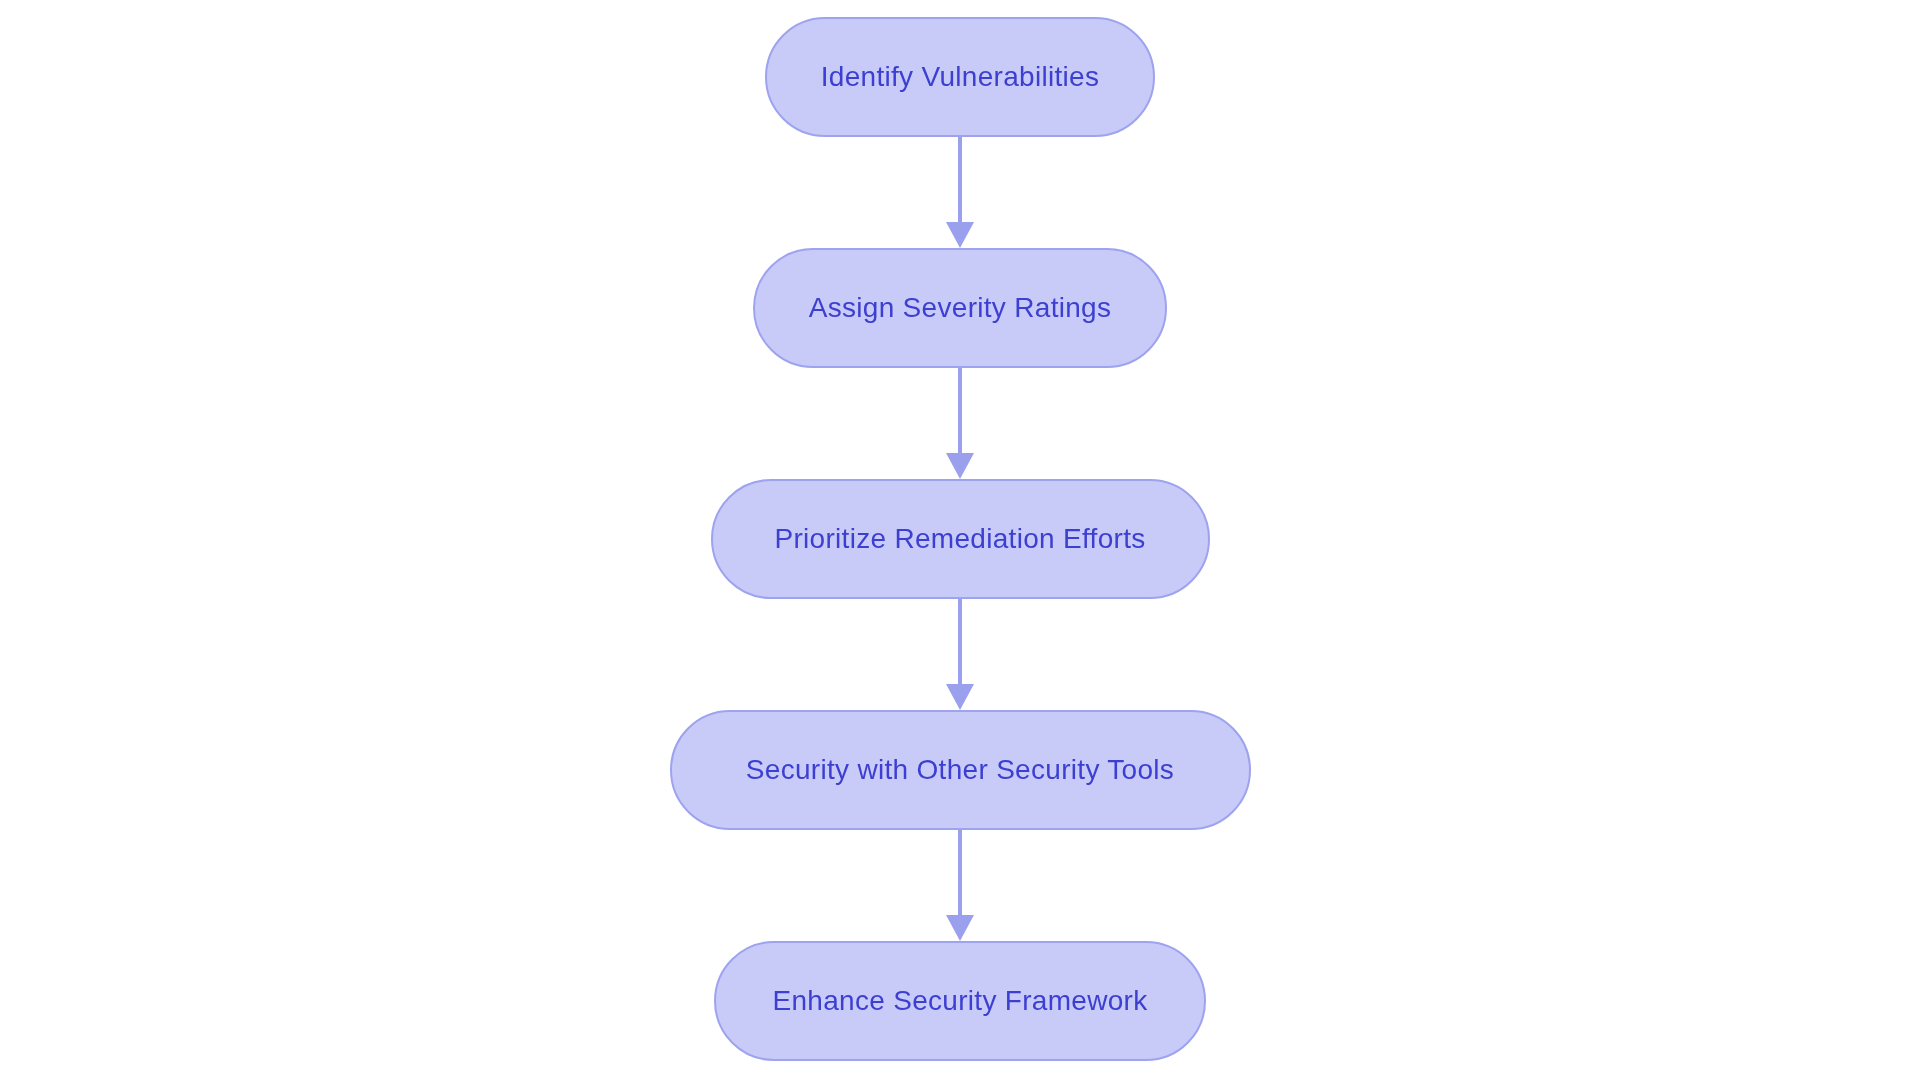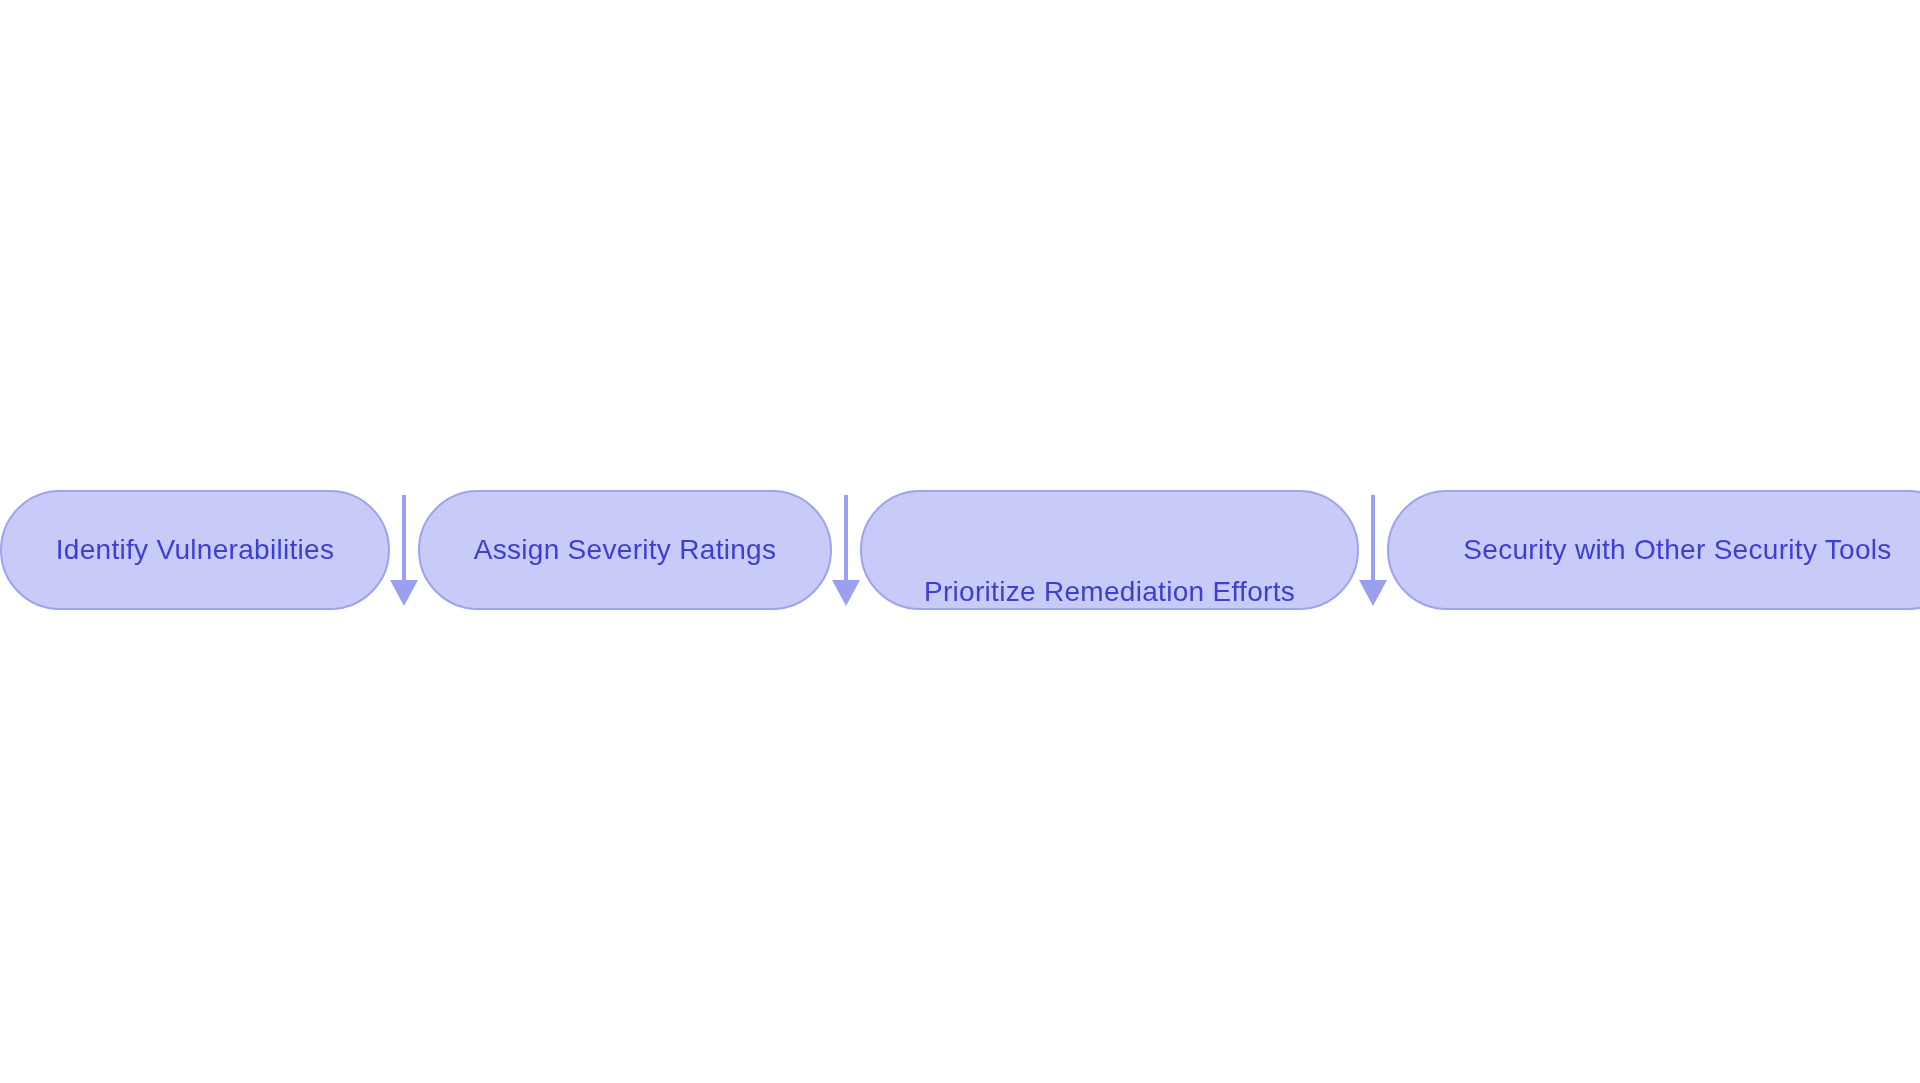--- a/index.html
+++ b/index.html
@@ -10,21 +10,21 @@
     width: 1920px;
     height: 1083px;
     background: var(--background, #ffffff);
     font-family: "Liberation Sans", sans-serif;
     overflow: hidden;
   }
   .canvas {
     width: 100%;
     height: 100%;
     display: flex;
-    flex-direction: row;
+    flex-direction: column;
     align-items: center;
     padding-top: 17px;
     box-sizing: border-box;
   }
   .node {
     height: 120px;
     flex: 0 0 auto;
     box-sizing: border-box;
     border-radius: 60px;
     background: var(--node-fill, #c8caf8);
@@ -76,32 +76,35 @@
 
   <div class="node" style="width: 414px; text-align: center;">
     <span class="node-label">Assign Severity Ratings</span>
   </div>
 
   <div class="arrow">
     <div class="arrow-stem"></div>
     <div class="arrow-head"></div>
   </div>
 
-  <div class="node" style="width: 499px; align-items: flex-end;">
+  <div class="node" style="width: 499px;">
     <span class="node-label">Prioritize Remediation Efforts</span>
   </div>
 
   <div class="arrow">
     <div class="arrow-stem"></div>
     <div class="arrow-head"></div>
   </div>
 
   <div class="node" style="width: 581px;">
     <span class="node-label">Security with Other Security Tools</span>
   </div>
 
   <div class="arrow">
     <div class="arrow-stem"></div>
     <div class="arrow-head"></div>
   </div>
 
+  <div class="node" style="width: 492px;">
+    <span class="node-label">Enhance Security Framework</span>
+  </div>
 
 </div>
 
 </body></html>

